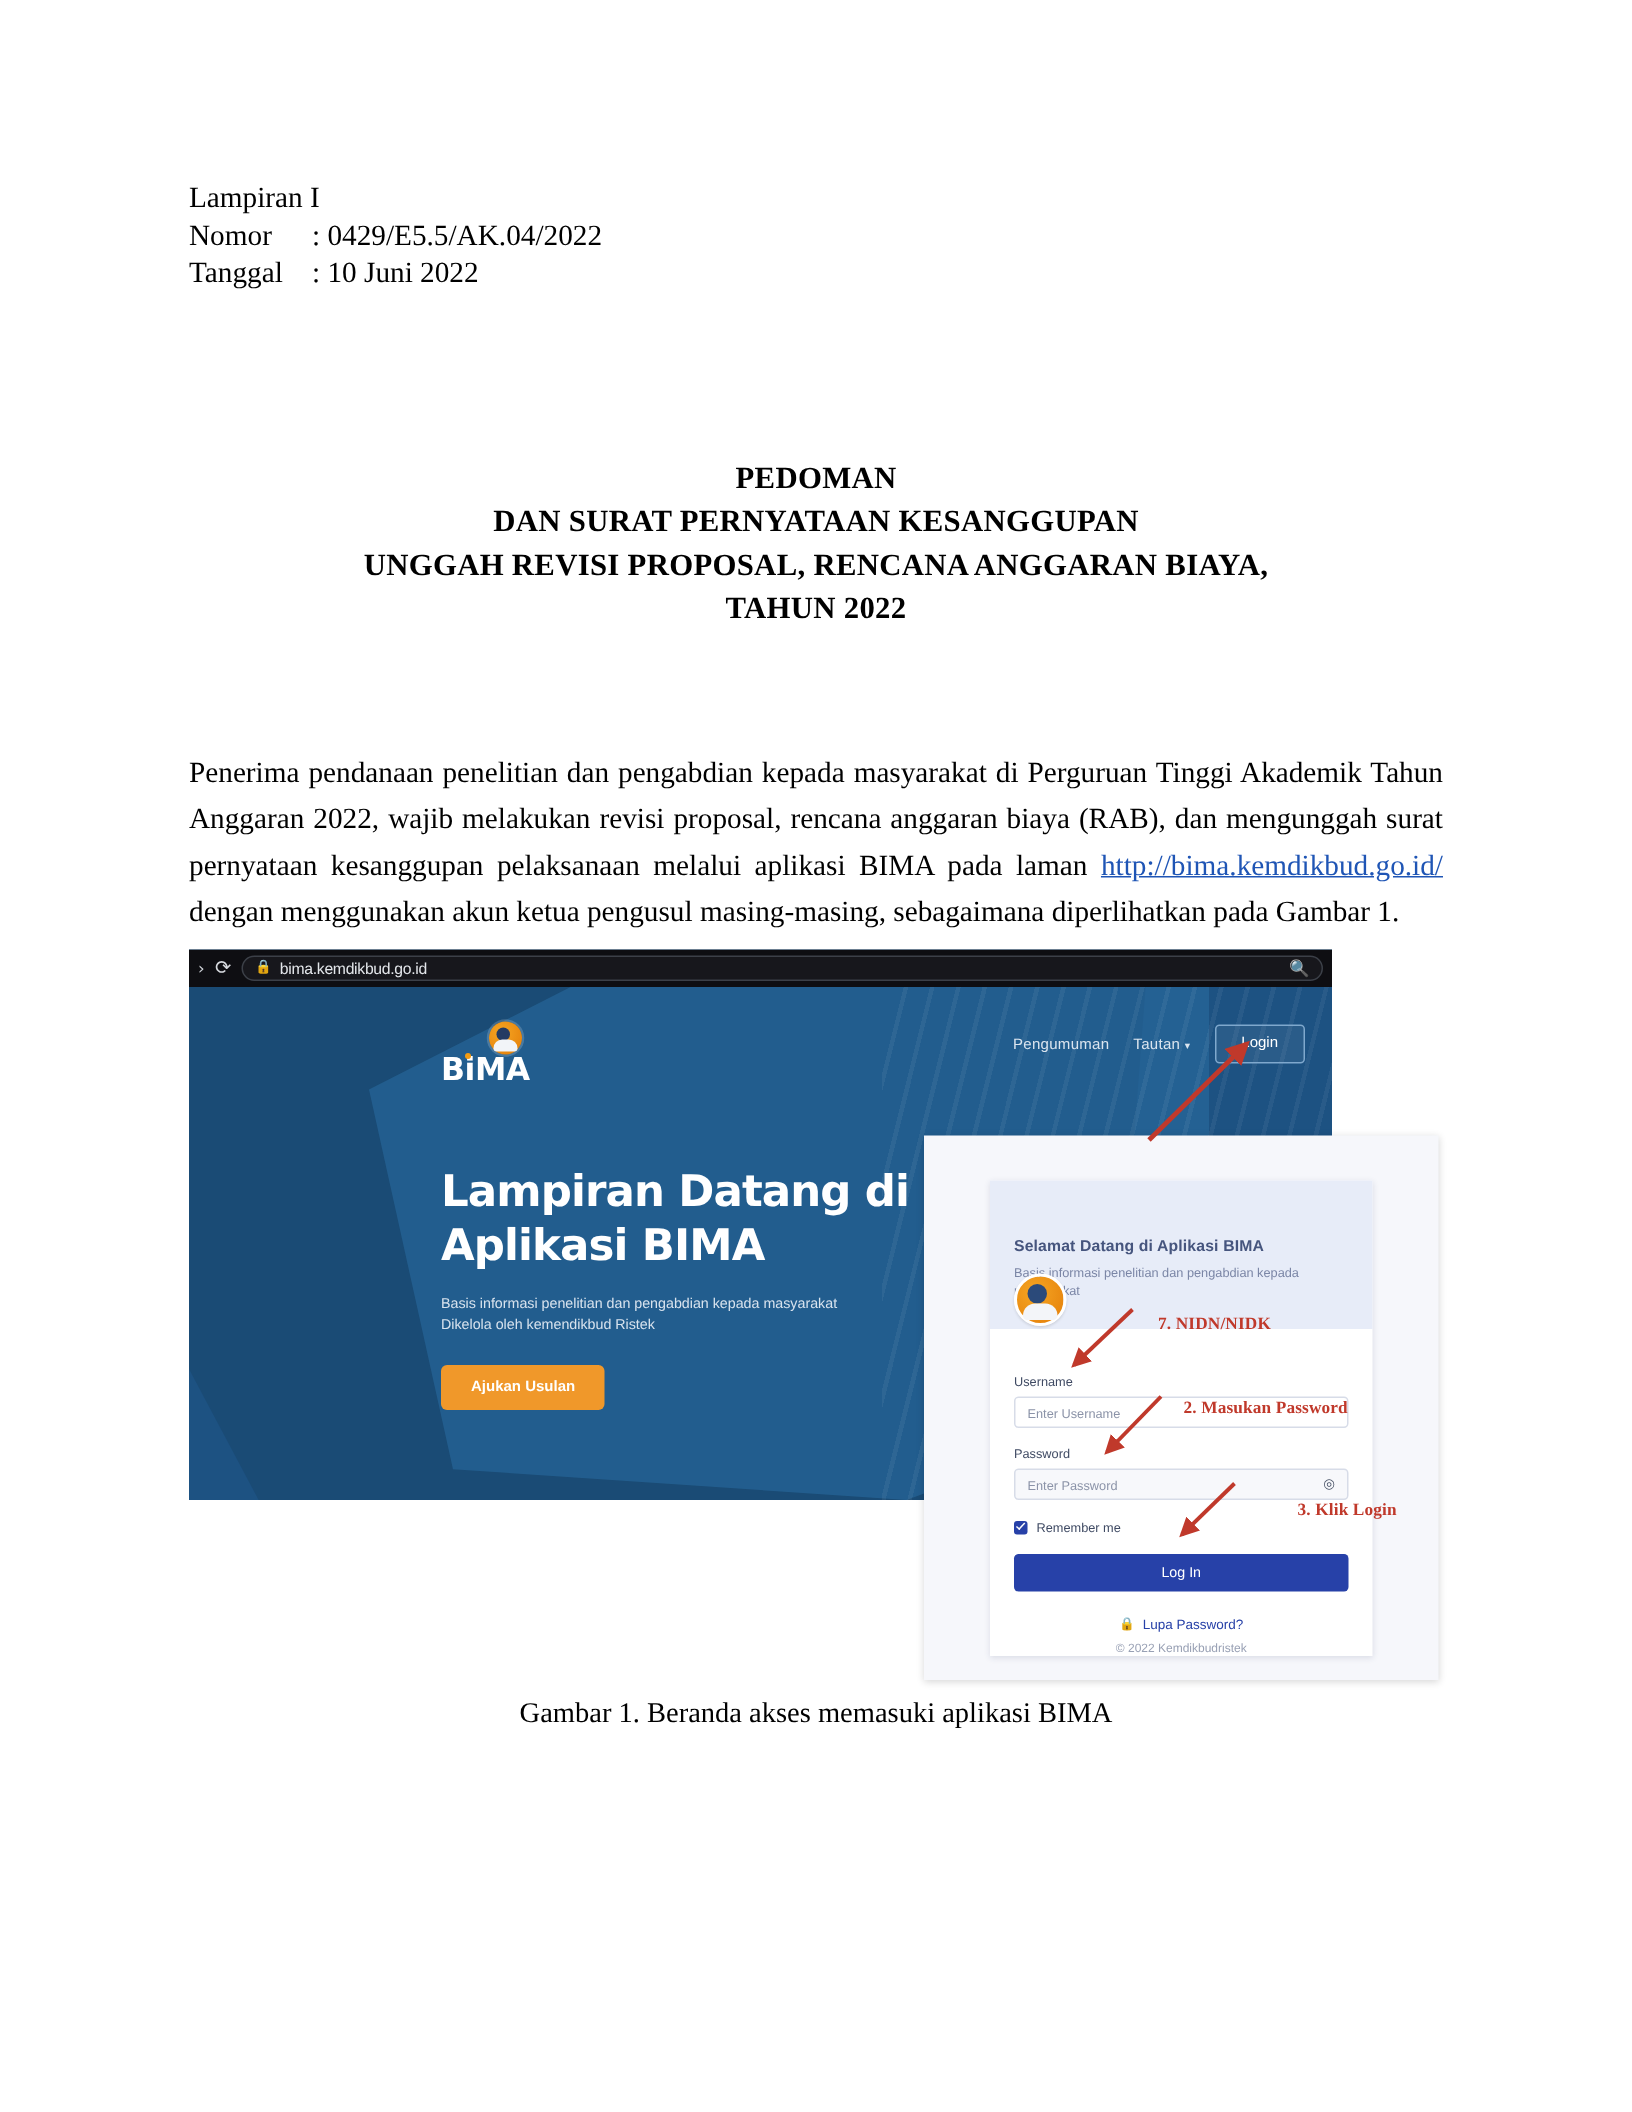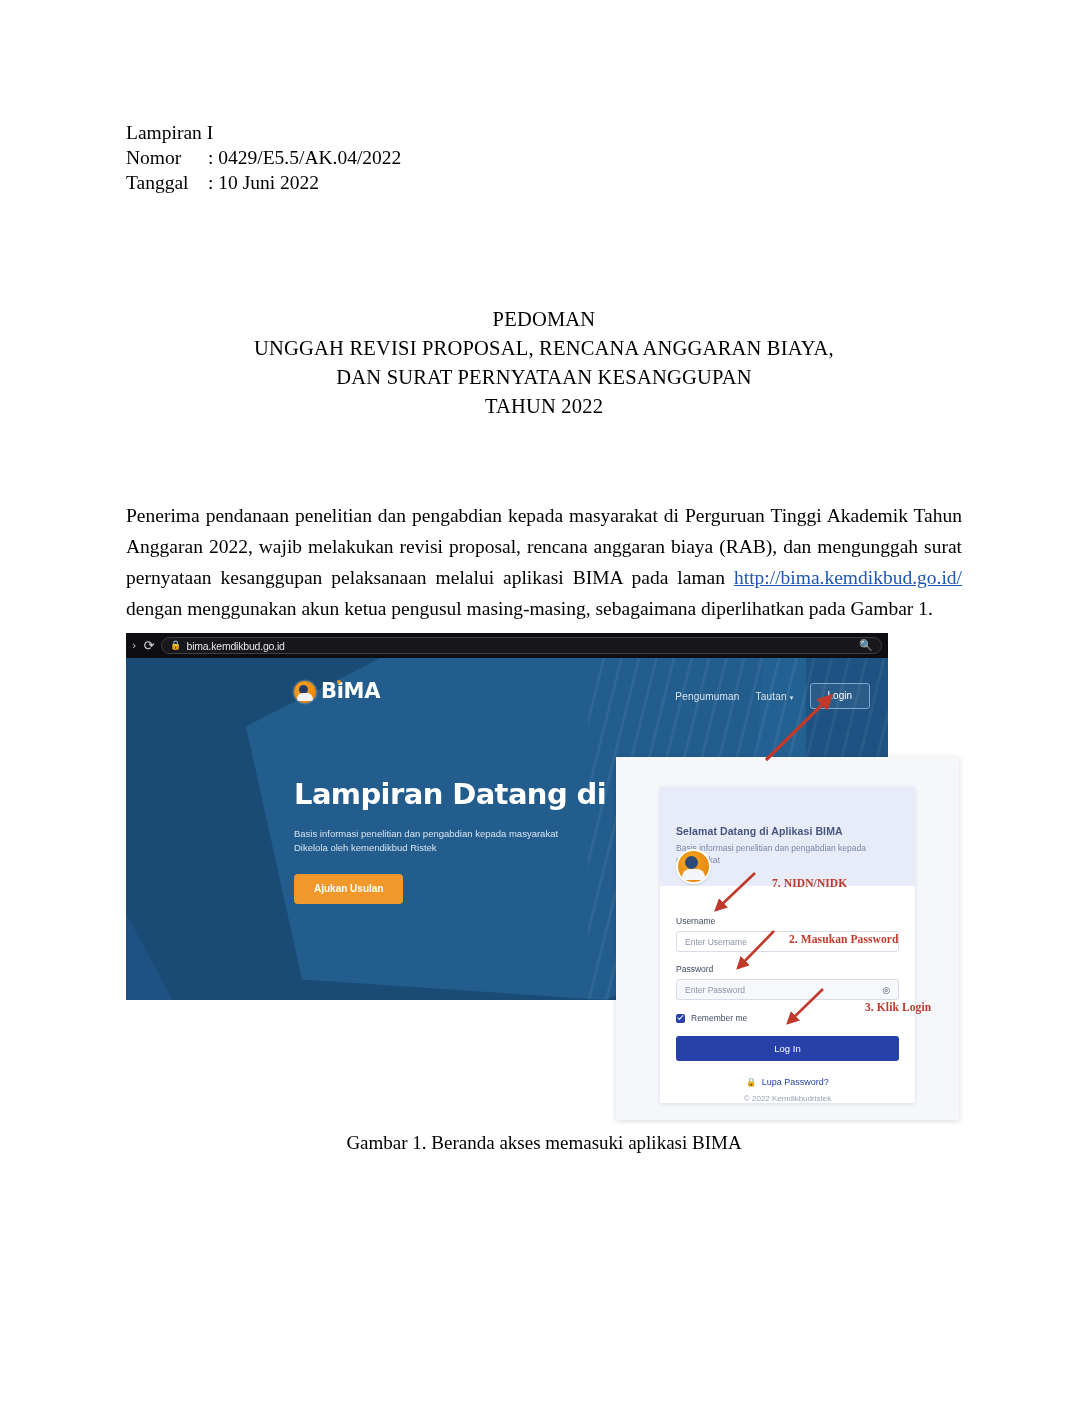--- a/index.html
+++ b/index.html
@@ -27,21 +27,21 @@
   .lh-row { white-space: pre; }
   .lh-label { display: inline-block; width: 82px; }
 
   
   .title-block {
     position: absolute;
     left: 126px;
     top: 305px;
     width: 836px;
     text-align: center;
-    font-weight: normal;
+    font-weight: bold;
     font-size: 20.5px;
     line-height: 29px;
     letter-spacing: 0.2px;
     color: #000;
   }
 
   
   .body-par {
     position: absolute;
     left: 126px;
@@ -183,21 +183,22 @@
     top: 23px;
     left: 0;
     right: 0;
     height: 32px;
   }
   .brand {
     position: absolute;
     left: 168px;
     top: 0px;
     display: flex;
-    align-items: flex-start;
+    align-items: flex-end;
+    flex-direction: column;
   }
   .brand-mark {
     width: 22px;
     height: 22px;
     border-radius: 50%;
     background: radial-gradient(circle at 38% 34%, #f5a623 0%, #e8870f 72%, #d97a06 100%);
     position: relative;
     margin-right: 5px;
     box-shadow: 0 0 0 1.5px rgba(255,255,255,0.18);
   }
@@ -492,22 +493,22 @@
 <body>
 
 <div class="letterhead">
   <div class="lh-row">Lampiran I</div>
   <div class="lh-row"><span class="lh-label">Nomor</span><span>: 0429/E5.5/AK.04/2022</span></div>
   <div class="lh-row"><span class="lh-label">Tanggal</span><span>: 10 Juni 2022</span></div>
 </div>
 
 <div class="title-block">
   <div>PEDOMAN</div>
+  <div>DAN SURAT PERNYATAAN KESANGGUPAN</div>
   <div>UNGGAH REVISI PROPOSAL, RENCANA ANGGARAN BIAYA,</div>
-  <div>DAN SURAT PERNYATAAN KESANGGUPAN</div>
   <div>TAHUN 2022</div>
 </div>
 
 <p class="body-par"><span>Penerima pendanaan penelitian dan pengabdian kepada masyarakat di Perguruan Tinggi Akademik Tahun Anggaran 2022, wajib melakukan revisi proposal, rencana anggaran biaya (RAB), dan mengunggah surat pernyataan kesanggupan pelaksanaan melalui aplikasi BIMA pada laman </span><a class="doclink" href="#">http://bima.kemdikbud.go.id/</a><span> dengan menggunakan akun ketua pengusul masing-masing, sebagaimana diperlihatkan pada Gambar 1.</span></p>
 
 <div class="figure">
 
   <div class="browser">
 
     <div class="browser-bar">
@@ -533,20 +534,21 @@
         <div class="nav-links">
           <span class="nav-link">Pengumuman</span>
           <span class="nav-link"><span>Tautan</span><span class="nav-caret">▾</span></span>
           <span class="nav-login-btn">Login</span>
         </div>
       </div>
 
       <div class="hero-body">
         <div class="hero-title">
           <div>Lampiran Datang di</div>
+          <div>Aplikasi BIMA</div>
         </div>
         <div class="hero-sub">
           <div>Basis informasi penelitian dan pengabdian kepada masyarakat</div>
           <div>Dikelola oleh kemendikbud Ristek</div>
         </div>
         <div class="hero-cta">Ajukan Usulan</div>
       </div>
     </div>
   </div>
 

